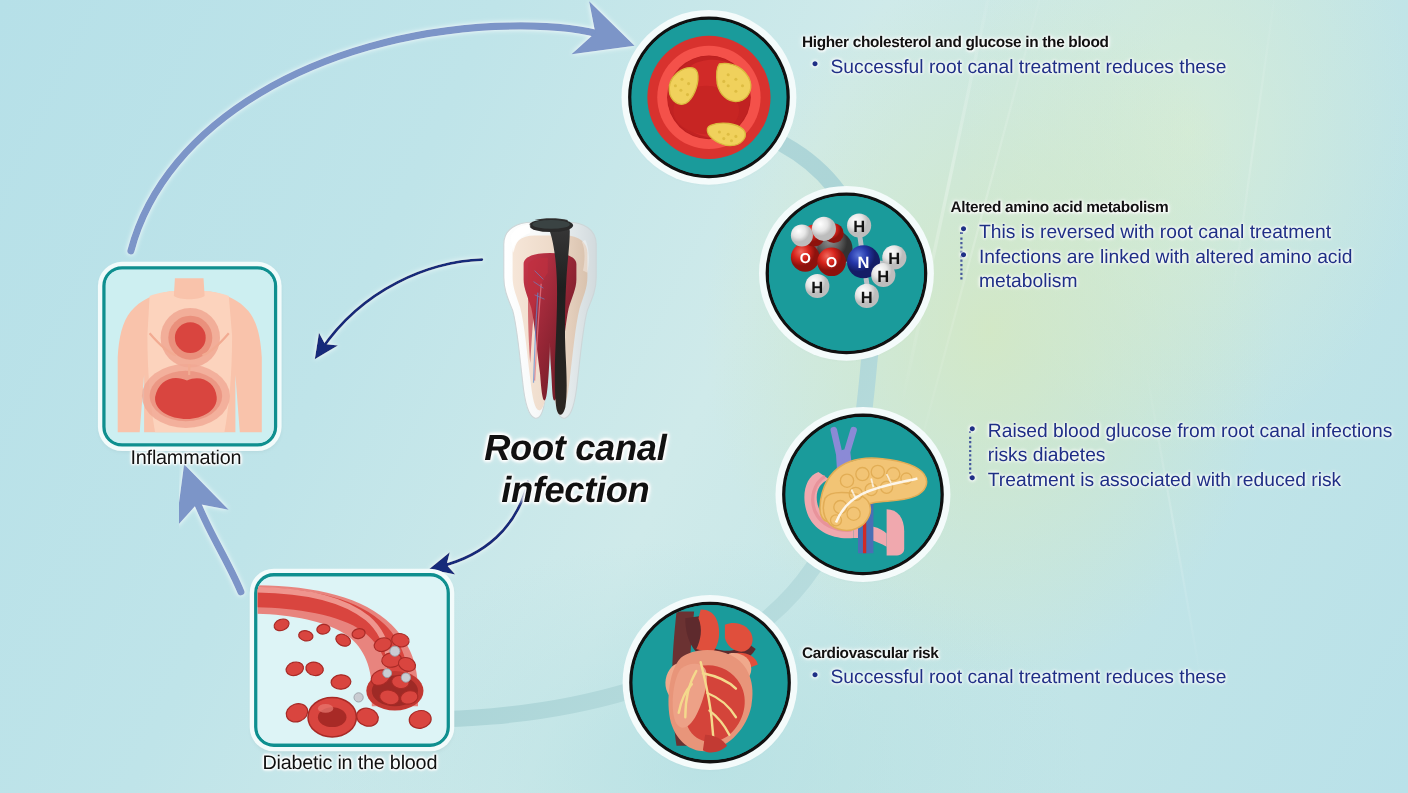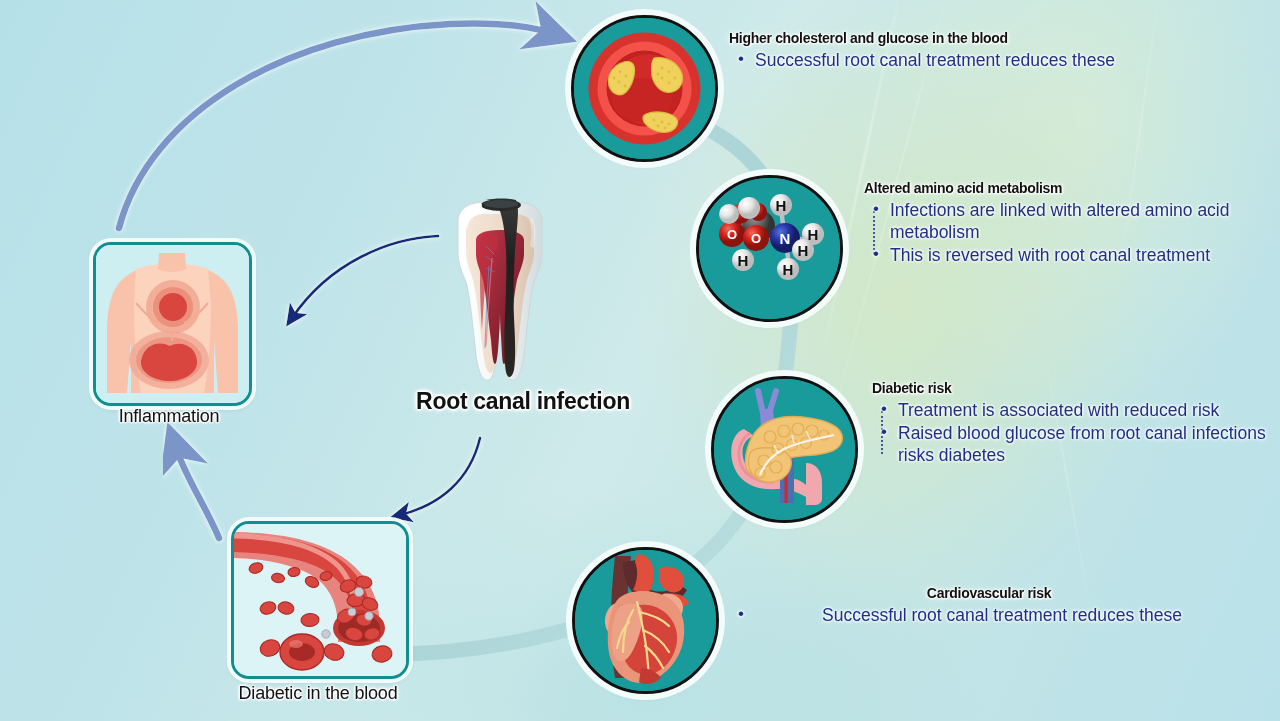--- a/index.html
+++ b/index.html
@@ -65,26 +65,27 @@
     color: #111111;
     text-align: center;
     letter-spacing: -0.2px;
     text-shadow:
       0 0 3px #ffffff, 0 0 3px #ffffff, 0 0 5px #ffffff,
       1px 0 2px #ffffff, -1px 0 2px #ffffff, 0 1px 2px #ffffff, 0 -1px 2px #ffffff;
   }
   .center-label {
     position: absolute;
     font-weight: bold;
-    font-size: 23px;
+    font-size: 33px;
     color: #111111;
     letter-spacing: -0.3px;
     text-shadow:
       0 0 4px #ffffff, 0 0 4px #ffffff, 0 0 7px #ffffff,
       1px 0 3px #ffffff, -1px 0 3px #ffffff, 0 1px 3px #ffffff, 0 -1px 3px #ffffff;
+    font-style: italic;
   }
 
   
   .block { position: absolute; }
   .block h3 {
     margin: 0 0 3px 0;
     font-size: 14px;
     font-weight: bold;
     color: #111111;
     letter-spacing: -0.3px;
@@ -450,22 +451,22 @@
         <text x="114" y="62" font-size="15" fill="#111111">H</text>
         <text x="104" y="78" font-size="15" fill="#111111">H</text>
         <text x="89" y="97" font-size="15" fill="#111111">H</text>
       </g>
     </svg>
   </div>
 
   <div class="block" style="left:848px; top:180px; width:408px;margin-left:16px;">
     <h3>Altered amino acid metabolism</h3>
     <ul>
+      <li>This is reversed with root canal treatment</li>
       <li>Infections are linked with altered amino acid metabolism</li>
-      <li>This is reversed with root canal treatment</li>
     </ul>
   </div>
 
   <div class="node" style="left:711px; top:376px; width:141px; height:141px;">
     <svg viewBox="0 0 141 141" width="141" height="141">
       <rect x="0" y="0" width="141" height="141" fill="#1a9b9b"></rect>
 
       <path d="M44 12 L49 34 M62 12 L56 32 M49 34 L56 32 L58 50 L50 50 Z" fill="#8b8ad6" stroke="#8b8ad6" stroke-width="6" stroke-linecap="round"></path>
 
       <path d="M30 50 C18 54 14 72 20 88 C26 104 44 112 62 110 L62 98
@@ -499,24 +500,23 @@
           <circle cx="62" cy="88" r="6"></circle>
         <circle cx="46" cy="94" r="5"></circle>
       </g>
 
       <path d="M120 56 C104 60 86 62 70 70 C58 76 50 86 46 96" fill="none" stroke="#ffffff" stroke-width="2.2" opacity="0.85"></path>
       <path d="M96 60 L92 52 M80 64 L78 56 M64 74 L60 66" fill="none" stroke="#ffffff" stroke-width="1.6" opacity="0.7"></path>
     </svg>
   </div>
 
   <div class="block" style="left:872px; top:380px; width:400px;">
-    <h3>Diabetic risk</h3>
     <ul>
+      <li>Raised blood glucose from root canal infections risks diabetes</li>
       <li>Treatment is associated with reduced risk</li>
-      <li>Raised blood glucose from root canal infections risks diabetes</li>
     </ul>
   </div>
 
   <div class="node" style="left:572px; top:547px; width:141px; height:141px;">
     <svg viewBox="0 0 141 141" width="141" height="141">
       <rect x="0" y="0" width="141" height="141" fill="#1a9b9b"></rect>
 
       <path d="M40 6 C38 26 36 46 36 70 C36 96 38 114 40 128 L56 128
                C54 112 52 94 52 70 C52 46 54 26 56 6 Z" fill="#6b3232"></path>
 
@@ -551,20 +551,20 @@
         <path d="M68 80 C78 84 88 92 94 102"></path>
         <path d="M70 96 C78 102 84 110 88 118"></path>
         <path d="M58 60 C52 70 48 86 48 102"></path>
         <path d="M54 72 C48 78 44 88 42 98"></path>
       </g>
 
       <path d="M66 118 C74 118 82 122 86 128 C80 134 70 136 64 132 Z" fill="#c23a33"></path>
     </svg>
   </div>
 
-  <div class="block" style="left:729px; top:585px; width:520px;text-align:center;">
+  <div class="block" style="left:729px; top:585px; width:520px;">
     <h3>Cardiovascular risk</h3>
     <ul>
       <li>Successful root canal treatment reduces these</li>
     </ul>
   </div>
 
 </div>
 
 </body></html>

